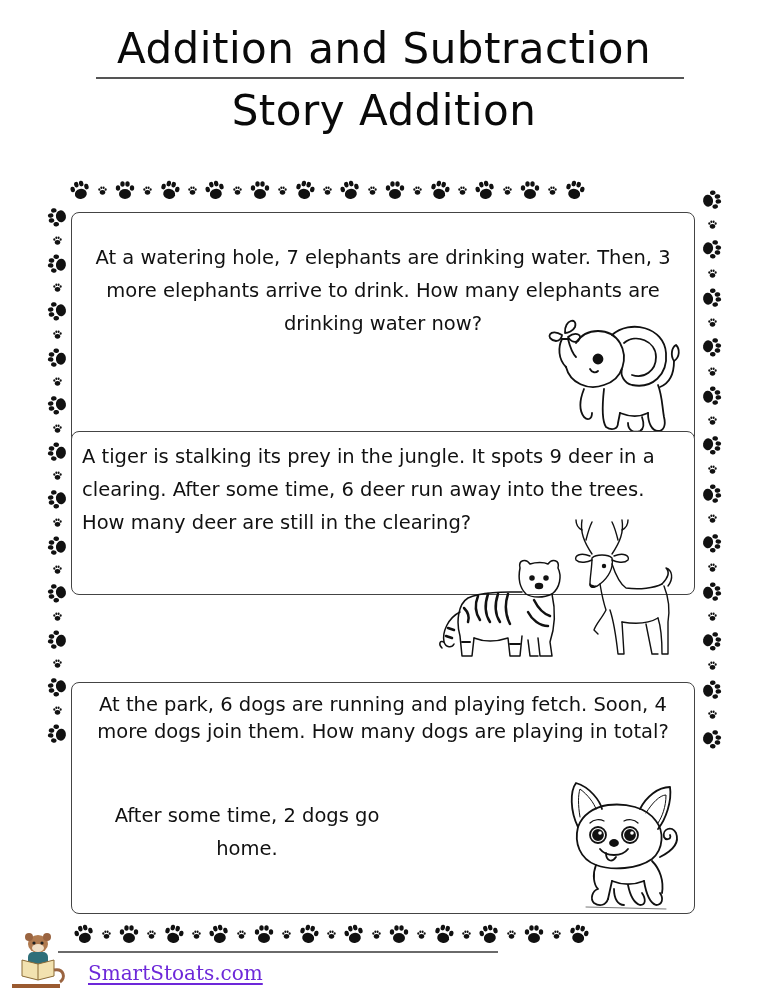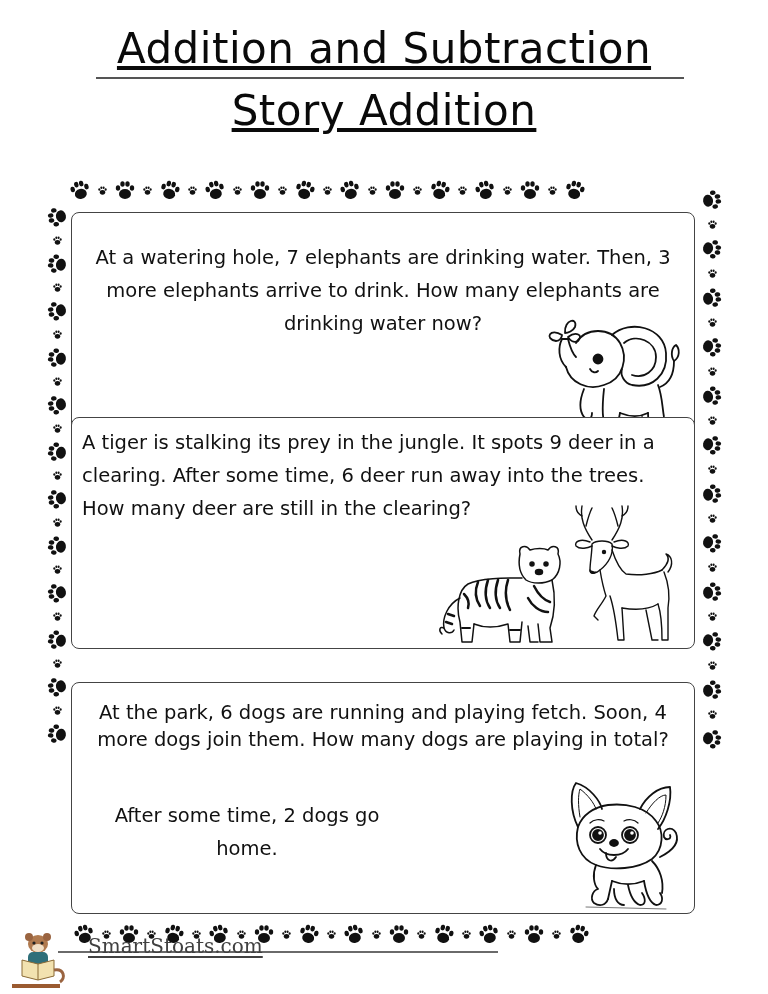--- a/index.html
+++ b/index.html
@@ -1,38 +1,38 @@
 <!DOCTYPE html>
 <html><head>
 <meta charset="utf-8">
 <style>
   html, body { margin:0; padding:0; background:#ffffff; }
   body { width:768px; height:994px; position:relative; overflow:hidden; font-family:"DejaVu Sans", sans-serif; color:#111; }
-  .title-line { position:absolute; left:0; width:768px; text-align:center; font-size:42px; font-weight:normal; letter-spacing:0.5px; color:#0a0a0a;text-decoration:underline; }
+  .title-line { position:absolute; left:0; width:768px; text-align:center; font-size:42px; font-weight:normal; letter-spacing:0.5px; color:#0a0a0a; }
   #title1 { top:24px; }
   #title2 { top:86px; }
   .title-rule { position:absolute; left:96px; top:77px; width:588px; height:2px; background:#555; }
 
   .paw-row { position:absolute; display:flex; align-items:center; }
   .paw-col { position:absolute; display:flex; flex-direction:column; align-items:center; }
   .paw { display:inline-block; }
   .paw svg { display:block; }
 
   .card { position:absolute; left:71px; width:624px; border:1.5px solid #444; border-radius:8px; background:#fff; box-sizing:border-box; }
   #card1 { top:212px; height:232px; }
-  #card2 { top:417px; height:232px; }
+  #card2 { top:431px; height:164px; }
   #card3 { top:682px; height:232px; }
   .card-text { position:absolute; font-size:19.5px; line-height:33px; color:#111; }
   #card1 .card-text { left:14px; right:14px; top:28px; text-align:center; }
   #card2 .card-text { left:10px; right:20px; top:8px; text-align:left; }
-  #card3 .q1 { left:14px; right:14px; top:8px; text-align:center; line-height:27px;margin-top:8px; }
+  #card3 .q1 { left:14px; right:14px; top:8px; text-align:center; line-height:27px; }
   #card3 .q2 { left:25px; width:300px; top:116px; text-align:center; line-height:33px; }
   .illus { position:absolute; }
   #footer-line { position:absolute; left:58px; top:951px; width:440px; height:2px; background:#6a6a6a; }
-  #footer-link { position:absolute; left:88px; top:934px; font-family:"DejaVu Serif", serif; font-size:20px; color:#404040; text-decoration:underline; text-underline-offset:3px; }
+  #footer-link { position:absolute; left:88px; top:961px; font-family:"DejaVu Serif", serif; font-size:20px; color:#6d28d9; text-decoration:underline; text-underline-offset:3px; }
   #mascot { position:absolute; left:10px; top:930px; }
 </style>
 </head>
 <body>
 
 <div id="title1" class="title-line">Addition and Subtraction</div>
 <div class="title-rule"></div>
 <div id="title2" class="title-line">Story Addition</div>
 
 <div id="paws-top" class="paw-row" style="left: 68px; top: 178px; width: 640px; gap: 5px;">

